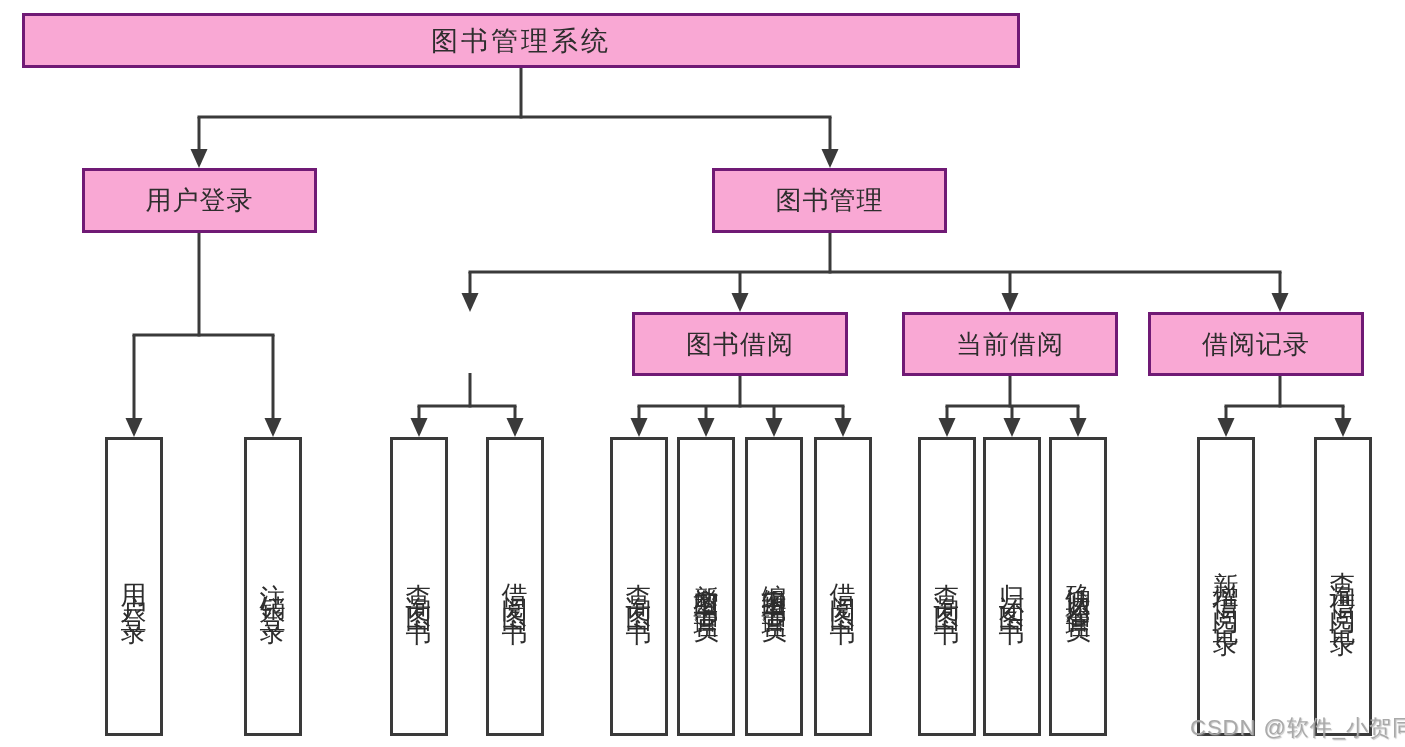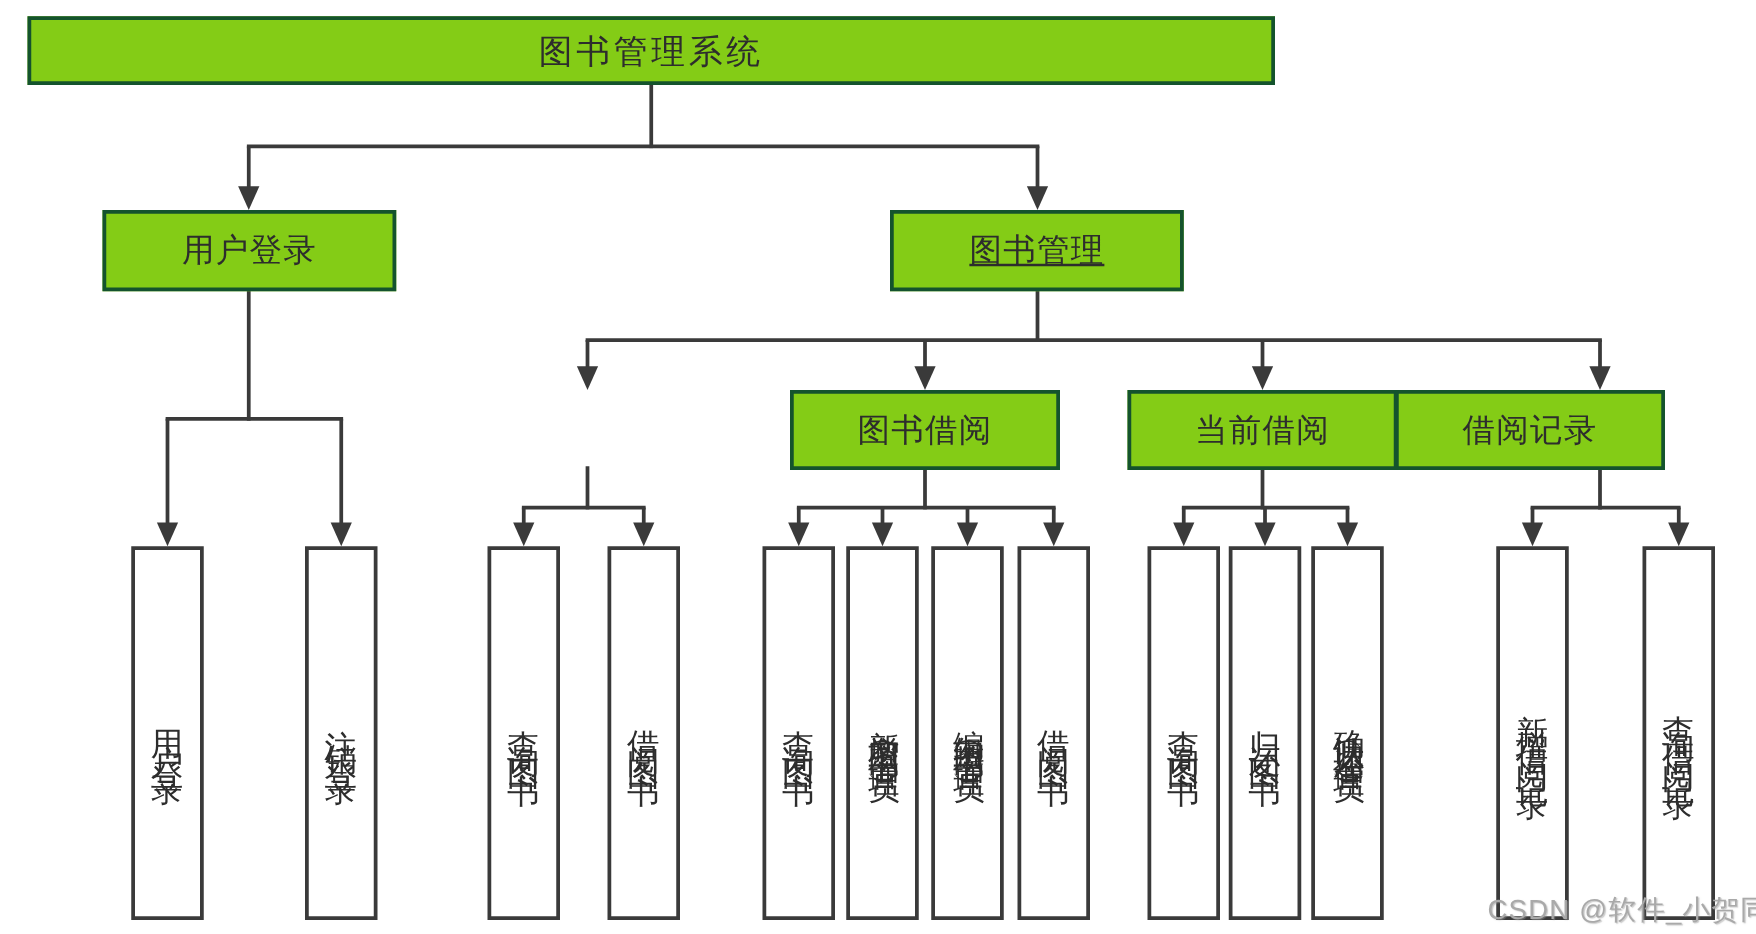--- a/index.html
+++ b/index.html
@@ -17,22 +17,22 @@
     overflow: hidden;
   }
   .connectors {
     position: absolute;
     left: 0;
     top: 0;
   }
   .hbox {
     position: absolute;
     box-sizing: border-box;
-    border: 3px solid #14532d;
-    background: #84cc16;
+    border: 3px solid #701a75;
+    background: #f9a8d4;
     display: flex;
     align-items: center;
     justify-content: center;
     white-space: nowrap;
   }
   .hbox span {
     font-size: 26px;
     letter-spacing: 1px;
     color: #2d2d2d;
   }
@@ -159,31 +159,31 @@
     </g>
   </svg>
 
   <div class="hbox root" style="left:22px; top:13px; width:998px; height:55px;">
     <span>图书管理系统</span>
   </div>
 
   <div class="hbox" style="left:82px; top:168px; width:235px; height:65px;">
     <span>用户登录</span>
   </div>
-  <div class="hbox" style="left:712px; top:168px; width:235px; height:65px;text-decoration:underline;">
+  <div class="hbox" style="left:712px; top:168px; width:235px; height:65px;">
     <span>图书管理</span>
   </div>
 
   <div class="hbox" style="left:902px; top:312px; width:216px; height:64px;">
     <span>当前借阅</span>
   </div>
   <div class="hbox" style="left:632px; top:312px; width:216px; height:64px;">
     <span>图书借阅</span>
   </div>
-  <div class="hbox" style="left:1116px; top:312px; width:216px; height:64px;text-align:center;">
+  <div class="hbox" style="left:1148px; top:312px; width:216px; height:64px;text-align:center;">
     <span>借阅记录</span>
   </div>
 
   <div class="vbox" style="left:105px;">
     <span>用户登录</span>
   </div>
   <div class="vbox" style="left:244px;">
     <span>注销登录</span>
   </div>
 

